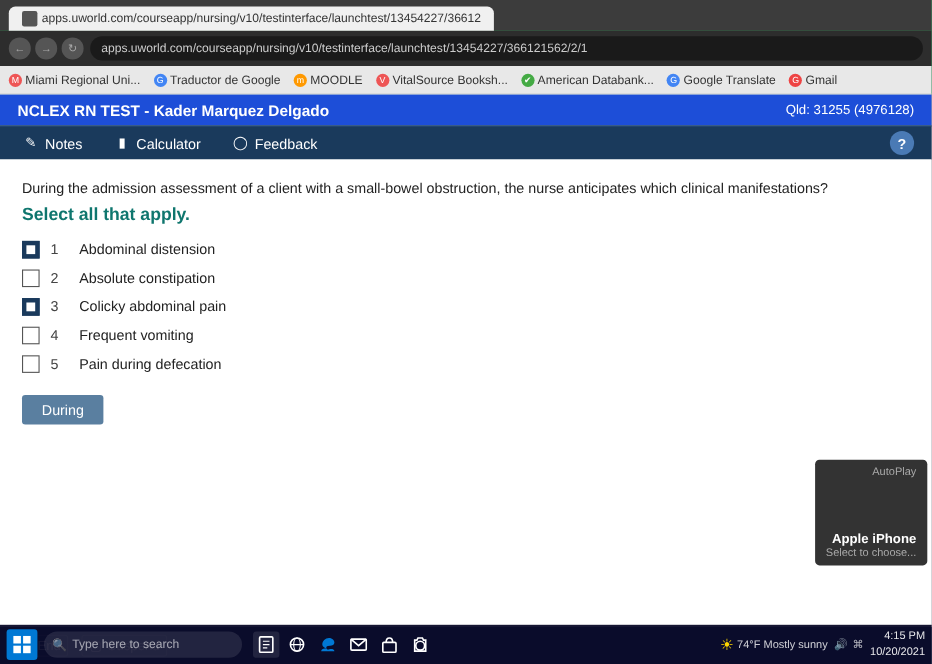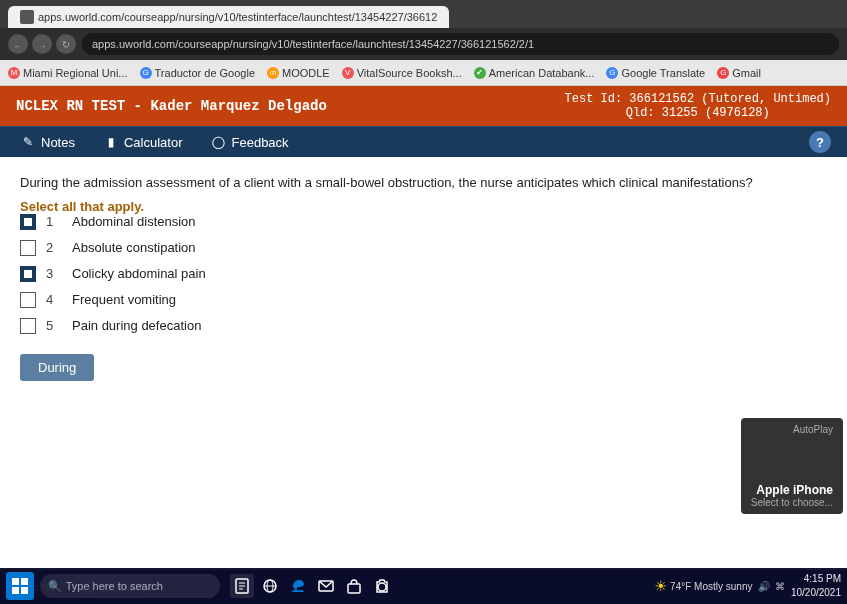--- a/index.html
+++ b/index.html
@@ -120,27 +120,26 @@
     .app-container {
       background: #fff;
       width: 100%;
       height: calc(604px - 86px);
       display: flex;
       flex-direction: column;
     }
 
     
     .app-header {
-      background: #c2410c;
+      background: #1d4ed8;
       color: #fff;
       padding: 6px 16px;
       display: flex;
       justify-content: space-between;
       align-items: center;
-      font-family: Liberation Mono, monospace;
     }
 
     .app-title {
       font-size: 14px;
       font-weight: bold;
       color: #fff;
     }
 
     .test-info {
       text-align: center;
@@ -201,23 +200,24 @@
     }
 
     .question-text {
       font-size: 13px;
       color: #222;
       margin-bottom: 6px;
       line-height: 1.5;
     }
 
     .question-instruction {
-      font-size: 13px;
+      font-size: 16px;
       font-weight: bold;
-      color: #a16207;
+      color: #0f766e;
+      margin-bottom: 14px;
     }
 
     .answer-options {
       list-style: none;
       margin-bottom: 20px;
     }
 
     .answer-option {
       display: flex;
       align-items: center;
@@ -428,21 +428,20 @@
       <span>Gmail</span>
     </span>
   </div>
 </div>
 
 <div class="app-container">
 
   <div class="app-header">
     <div class="app-title">NCLEX RN TEST - Kader Marquez Delgado</div>
     <div class="test-info">
-      <div>Test Id: 366121562  (Tutored, Untimed)</div>
       <div>Qld: 31255 (4976128)</div>
     </div>
   </div>
 
   <div class="toolbar">
     <div class="toolbar-btn">
       <span class="toolbar-btn-icon">✎</span>
       <span>Notes</span>
     </div>
     <div class="toolbar-btn">

